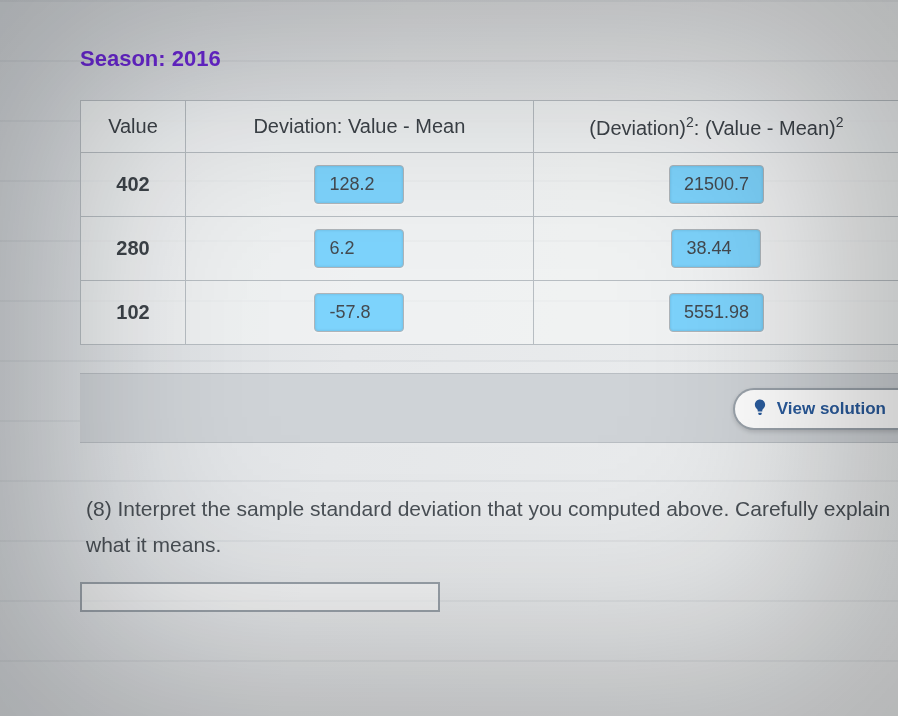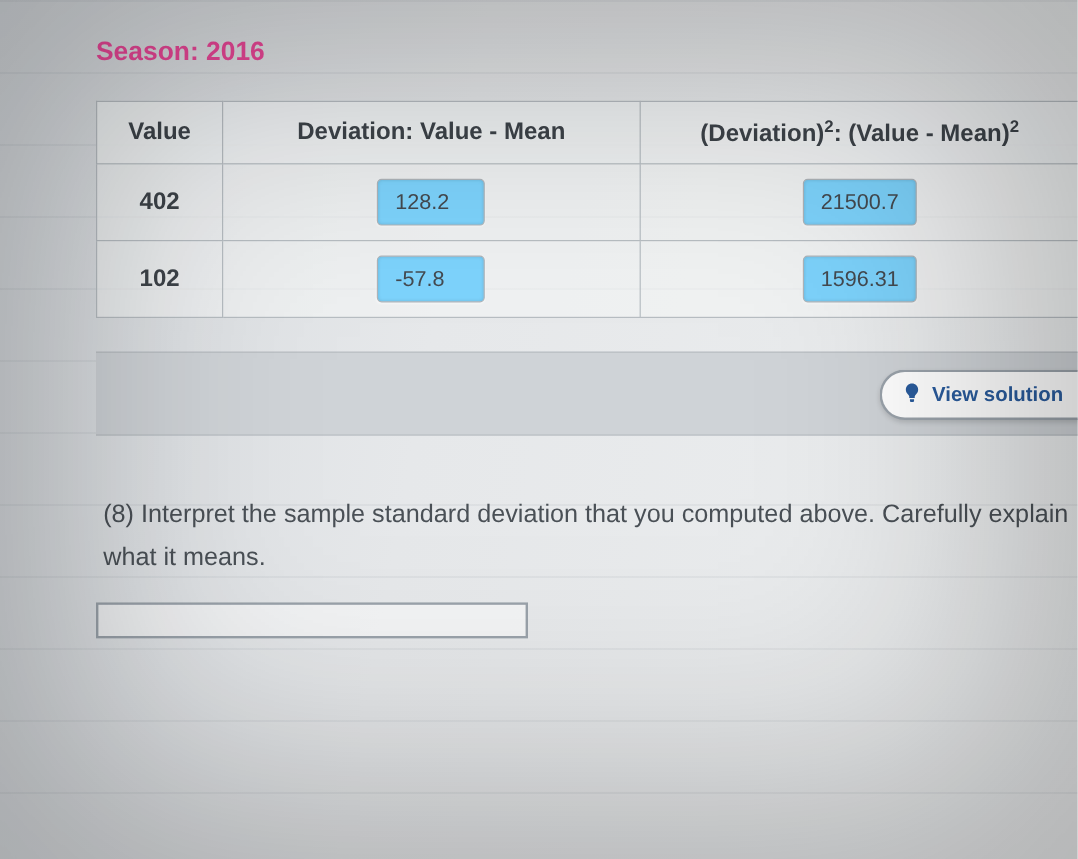--- a/index.html
+++ b/index.html
@@ -36,37 +36,37 @@
   .page {
     position: absolute;
     left: 60px;
     right: 0;
     top: 0;
     padding: 30px 0 0 20px;
   }
   .season {
     font-size: 22px;
     font-weight: bold;
-    color: #ec4899;
-    margin: 0 0 28px 0;
+    color: #6d28d9;
+    margin: 16px 0 28px 0;
   }
   table.data {
     border-collapse: collapse;
     width: 820px;
     background: rgba(245,246,247,0.6);
   }
   table.data th, table.data td {
     border: 1px solid #b7bdc2;
     padding: 0;
     text-align: center;
     vertical-align: middle;
   }
   table.data th {
     font-size: 20px;
-    font-weight: bold;
+    font-weight: normal;
     color: #3d4349;
     height: 52px;
     background: rgba(240,242,243,0.7);
   }
   table.data td {
     height: 64px;
     font-size: 20px;
     color: #3d4349;
   }
   .col-value { width: 110px; font-weight: bold; }
@@ -149,23 +149,28 @@
         </th>
       </tr>
     </thead>
     <tbody>
       <tr>
         <td class="col-value">402</td>
         <td class="col-dev"><span class="val-box">128.2</span></td>
         <td class="col-sq"><span class="val-box">21500.7</span></td>
       </tr>
       <tr>
+        <td class="col-value">280</td>
+        <td class="col-dev"><span class="val-box">6.2</span></td>
+        <td class="col-sq"><span class="val-box">38.44</span></td>
+      </tr>
+      <tr>
         <td class="col-value">102</td>
         <td class="col-dev"><span class="val-box">-57.8</span></td>
-        <td class="col-sq"><span class="val-box">1596.31</span></td>
+        <td class="col-sq"><span class="val-box">5551.98</span></td>
       </tr>
     </tbody>
   </table>
 
   <div class="solution-bar">
     <div class="view-solution">
       <span>
         <svg viewBox="0 0 24 28">
             <path d="M12 1C7 1 3 5 3 10c0 3 1.6 5.2 3.3 6.9.9.9 1.7 1.7 1.7 2.6V22h8v-2.5c0-.9.8-1.7 1.7-2.6C19.4 15.2 21 13 21 10c0-5-4-9-9-9zm-3 23h6v2c0 1-.9 2-2 2h-2c-1.1 0-2-1-2-2v-2z"></path>
           </svg>

